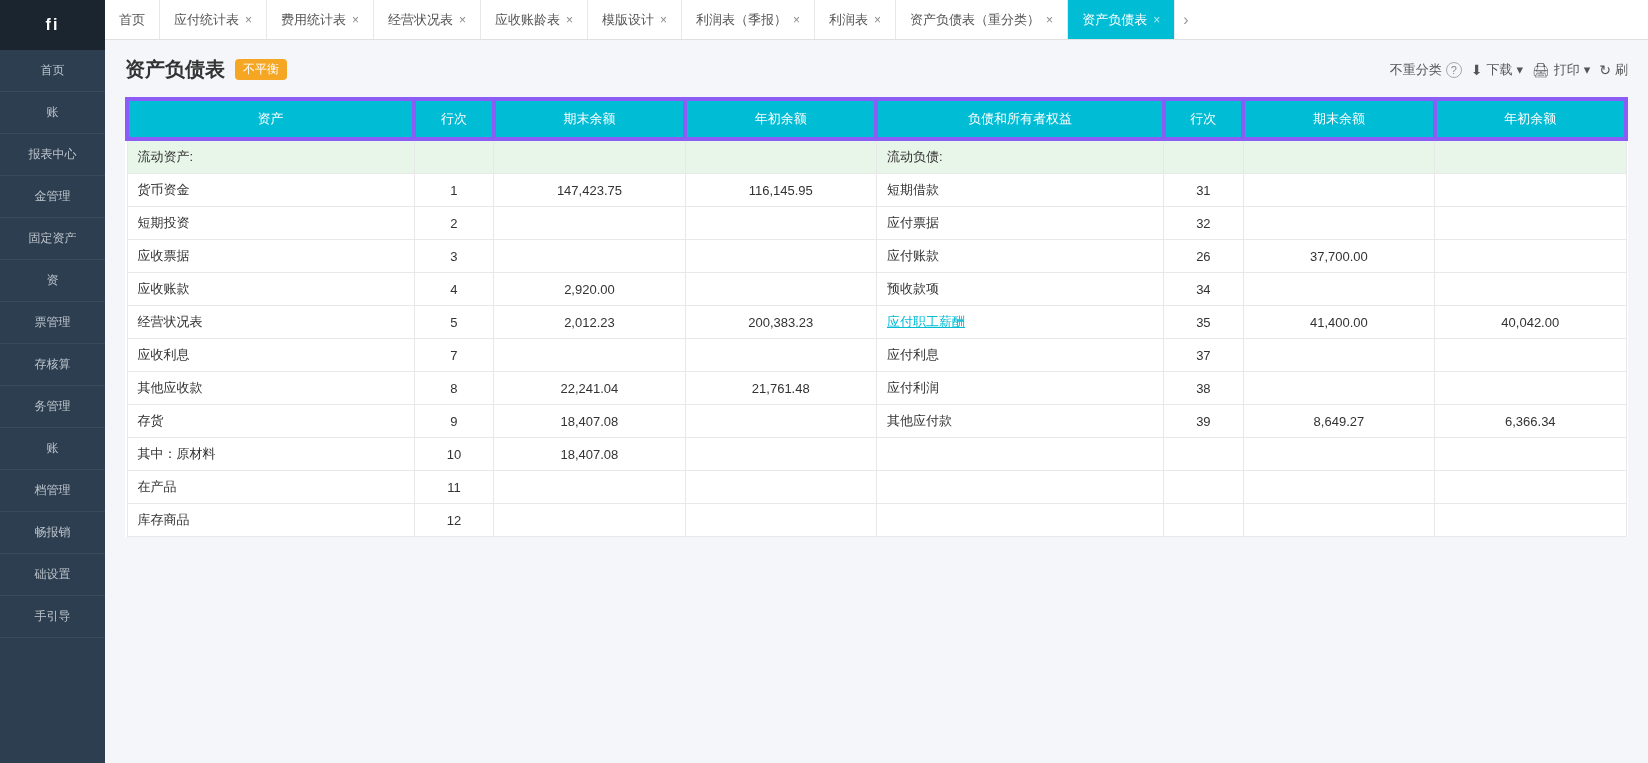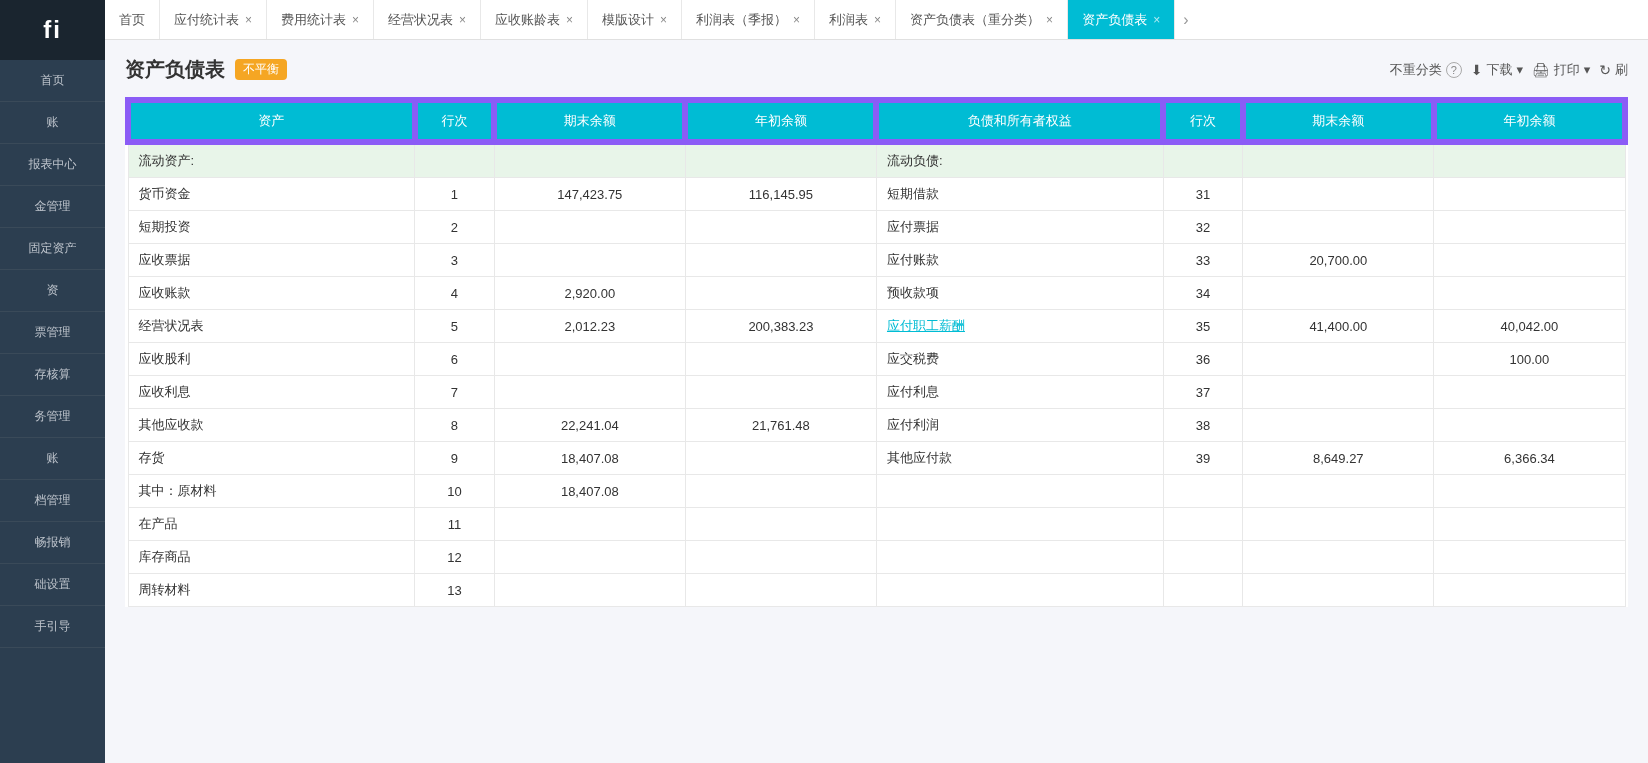--- a/index.html
+++ b/index.html
@@ -12,21 +12,21 @@
       color: #cdd3da;
       display: flex;
       flex-direction: column;
       flex-shrink: 0;
       height: 100%;
       overflow: hidden;
     }
     .sidebar-logo {
       background: #1a252f;
       color: #fff;
-      font-size: 24px;
+      font-size: 16px;
       font-weight: bold;
       padding: 16px 0;
       text-align: center;
       letter-spacing: 2px;
     }
     .sidebar-item {
       padding: 12px 0;
       text-align: center;
       font-size: 12px;
       color: #bdc3cb;
@@ -129,21 +129,21 @@
       width: 100%;
       border-collapse: collapse;
       background: #fff;
       font-size: 13px;
     }
     .report-table thead tr th {
       background: #00bcd4;
       color: #fff;
       padding: 9px 10px;
       text-align: center;
-      border: 6px solid #8b5cf6;
+      border: 4px solid #8b5cf6;
       font-weight: normal;
     }
     .report-table tbody tr td {
       padding: 7px 10px;
       border: 1px solid #e8e8e8;
       color: #333;
     }
     .report-table tbody tr:nth-child(odd) { background: #fff; }
     .report-table tbody tr:nth-child(even) { background: #fff; }
 
@@ -305,22 +305,22 @@
       <td class="num-cell">32</td>
       <td class="amount-cell"></td>
       <td class="amount-cell"></td>
     </tr>
           <tr>
       <td class="label-cell">应收票据</td>
       <td class="num-cell">3</td>
       <td class="amount-cell"></td>
       <td class="amount-cell"></td>
       <td class="label-cell" style="">应付账款</td>
-      <td class="num-cell">33</td>
-      <td class="amount-cell">20,700.00</td>
+      <td class="num-cell">26</td>
+      <td class="amount-cell">37,700.00</td>
       <td class="amount-cell"></td>
     </tr>
           <tr>
       <td class="label-cell">应收账款</td>
       <td class="num-cell">4</td>
       <td class="amount-cell">2,920.00</td>
       <td class="amount-cell"></td>
       <td class="label-cell" style="">预收款项</td>
       <td class="num-cell">34</td>
       <td class="amount-cell"></td>
@@ -330,30 +330,20 @@
       <td class="label-cell">经营状况表</td>
       <td class="num-cell">5</td>
       <td class="amount-cell">2,012.23</td>
       <td class="amount-cell">200,383.23</td>
       <td class="label-cell" style="text-decoration:underline;color:#00bcd4;font-family:Liberation Serif, serif;">应付职工薪酬</td>
       <td class="num-cell">35</td>
       <td class="amount-cell">41,400.00</td>
       <td class="amount-cell">40,042.00</td>
     </tr>
           <tr>
-      <td class="label-cell">应收股利</td>
-      <td class="num-cell">6</td>
-      <td class="amount-cell"></td>
-      <td class="amount-cell"></td>
-      <td class="label-cell" style="">应交税费</td>
-      <td class="num-cell">36</td>
-      <td class="amount-cell"></td>
-      <td class="amount-cell">100.00</td>
-    </tr>
-          <tr>
       <td class="label-cell">应收利息</td>
       <td class="num-cell">7</td>
       <td class="amount-cell"></td>
       <td class="amount-cell"></td>
       <td class="label-cell" style="">应付利息</td>
       <td class="num-cell">37</td>
       <td class="amount-cell"></td>
       <td class="amount-cell"></td>
     </tr>
           <tr>
@@ -399,27 +389,17 @@
           <tr>
       <td class="label-cell-indent">库存商品</td>
       <td class="num-cell">12</td>
       <td class="amount-cell"></td>
       <td class="amount-cell"></td>
       <td class="label-cell" style=""></td>
       <td class="num-cell"></td>
       <td class="amount-cell"></td>
       <td class="amount-cell"></td>
     </tr>
-          <tr>
-      <td class="label-cell-indent">周转材料</td>
-      <td class="num-cell">13</td>
-      <td class="amount-cell"></td>
-      <td class="amount-cell"></td>
-      <td class="label-cell" style=""></td>
-      <td class="num-cell"></td>
-      <td class="amount-cell"></td>
-      <td class="amount-cell"></td>
-    </tr>
         </tbody>
     </table>
 
   </div>
 </div>
 
 </body></html>

